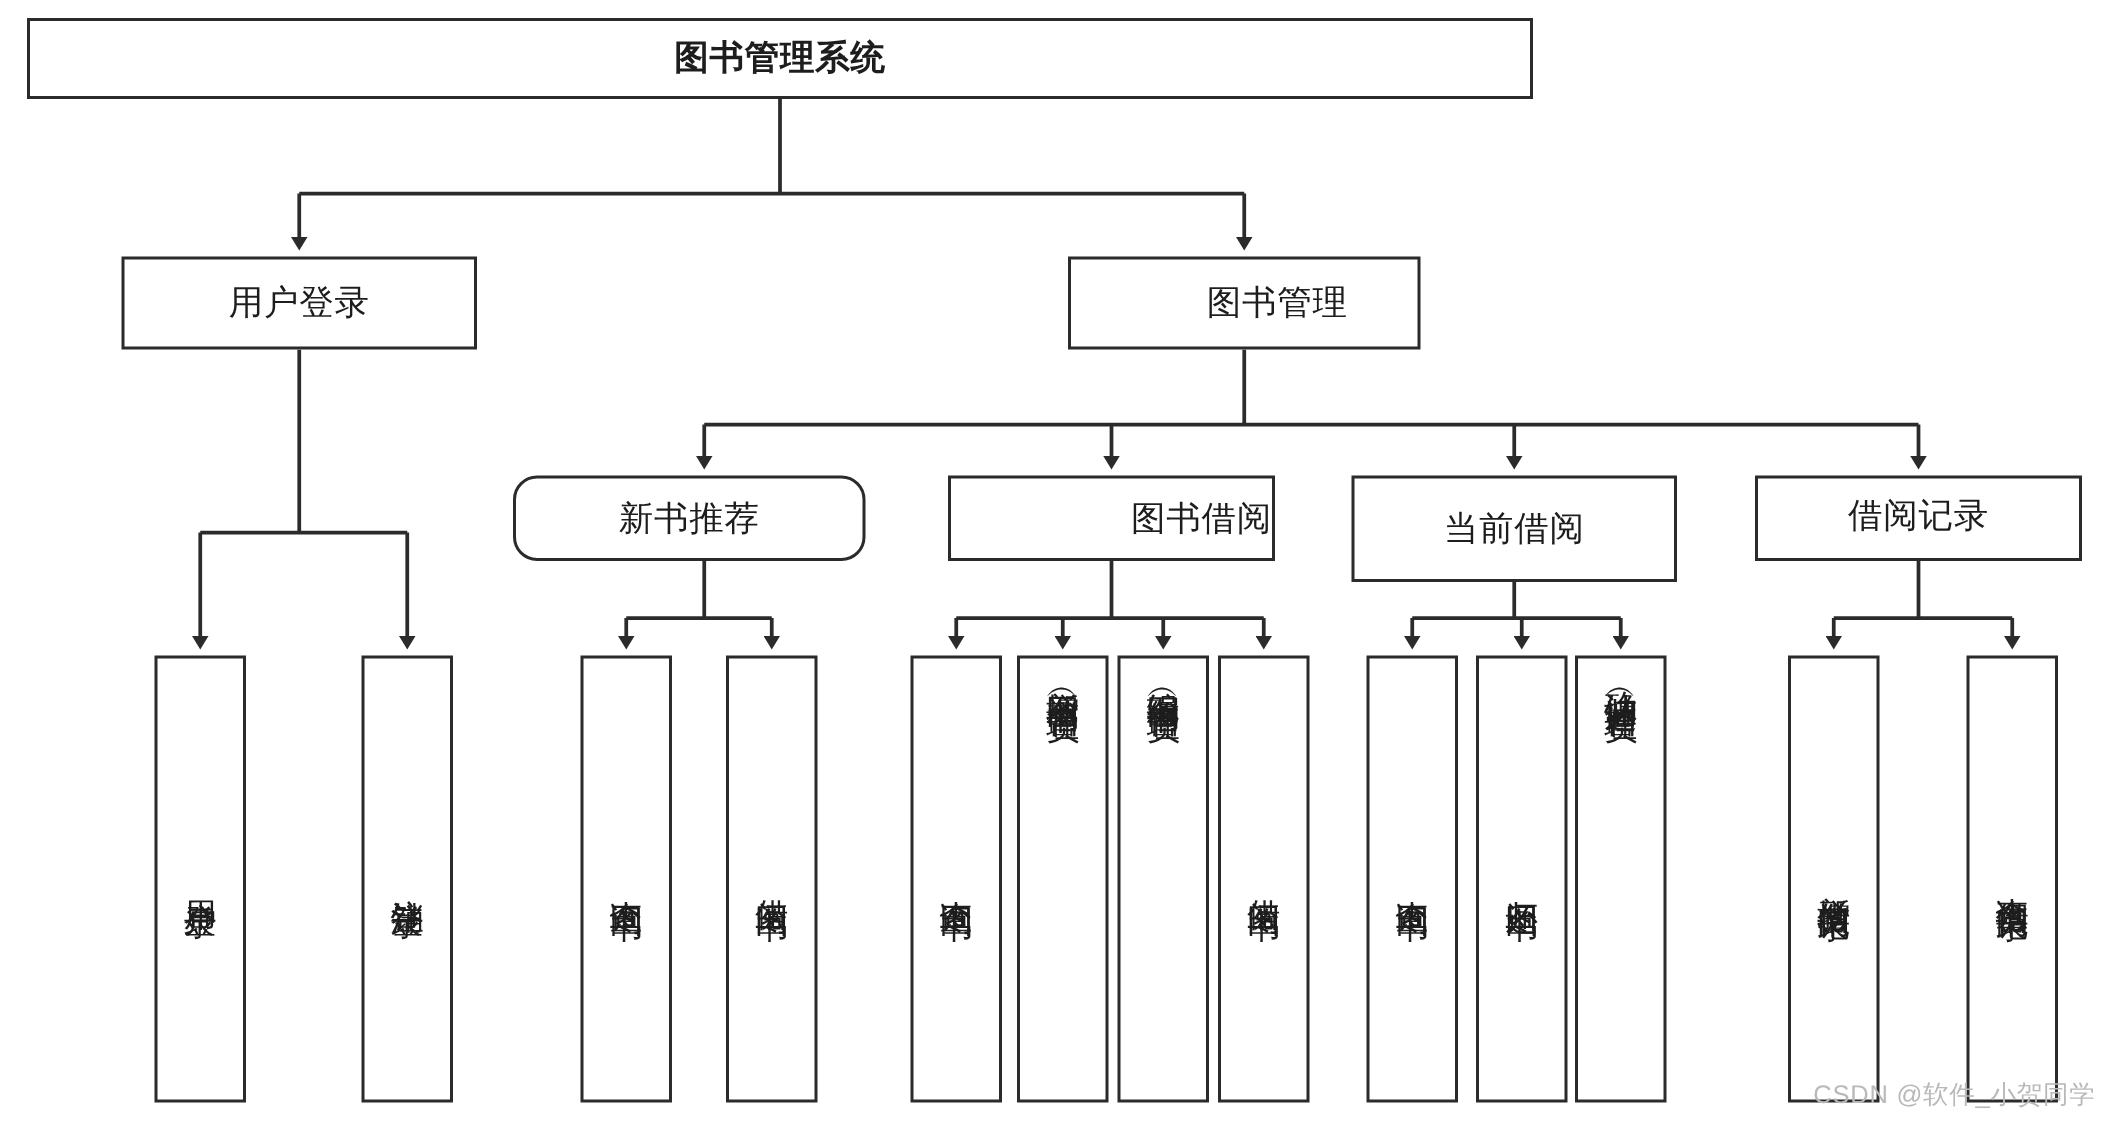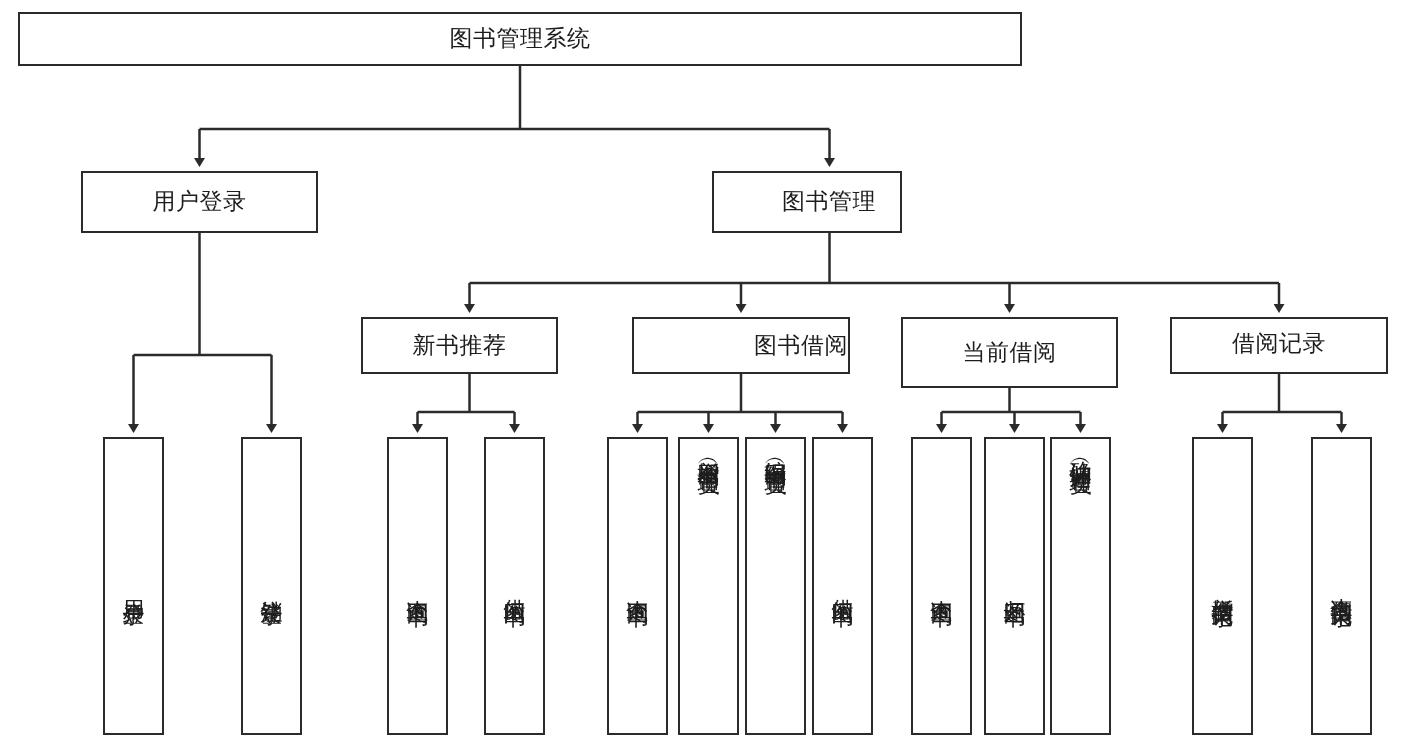--- a/index.html
+++ b/index.html
@@ -120,30 +120,30 @@
         <path d="M1014.5,412 L1014.5,425" marker-end="url(#arrow)"></path>
         <path d="M1080.5,412 L1080.5,425" marker-end="url(#arrow)"></path>
         <path d="M1279,374 L1279,412"></path>
         <path d="M1222.5,412 L1341.5,412"></path>
         <path d="M1222.5,412 L1222.5,425" marker-end="url(#arrow)"></path>
         <path d="M1341.5,412 L1341.5,425" marker-end="url(#arrow)"></path>
       </g>
   </svg>
 
   <div id="nodes">
-      <div class="node horiz" style="left: 18px; top: 12px; width: 1004px; height: 54px;">
+      <div class="node horiz" style="left: 18px; top: 12px; width: 1004px; height: 54px; font-weight: bold;">
         <span class="node-label">图书管理系统</span>
       </div>
       <div class="node horiz" style="left: 81px; top: 171px; width: 237px; height: 62px;">
         <span class="node-label">用户登录</span>
       </div>
-      <div class="node horiz" style="left: 712px; top: 171px; width: 190px; height: 62px; padding-left: 44px;">
+      <div class="node horiz" style="left: 712px; top: 171px; width: 235px; height: 62px; padding-left: 44px;">
         <span class="node-label">图书管理</span>
       </div>
-      <div class="node horiz" style="left: 361px; top: 317px; width: 197px; height: 57px;">
+      <div class="node horiz" style="left: 342px; top: 317px; width: 235px; height: 57px; border-radius: 16px;">
         <span class="node-label">新书推荐</span>
       </div>
       <div class="node horiz" style="left: 632px; top: 317px; width: 218px; height: 57px; justify-content: flex-end;">
         <span class="node-label">图书借阅</span>
       </div>
       <div class="node horiz" style="left: 901px; top: 317px; width: 217px; height: 71px;">
         <span class="node-label">当前借阅</span>
       </div>
       <div class="node horiz" style="left: 1170px; top: 317px; width: 218px; height: 57px; font-family: Liberation Mono, monospace;">
         <span class="node-label">借阅记录</span>
@@ -182,13 +182,14 @@
         <span class="node-label">确认归还（管理员）</span>
       </div>
       <div class="node vert centered" style="left: 1192px; top: 437px; width: 61px; height: 298px;">
         <span class="node-label">新增借阅记录</span>
       </div>
       <div class="node vert centered" style="left: 1311px; top: 437px; width: 61px; height: 298px;">
         <span class="node-label">查询借阅记录</span>
       </div>
     </div>
 
+  <div id="watermark">CSDN @软件_小贺同学</div>
 </div>
 
 </body></html>

